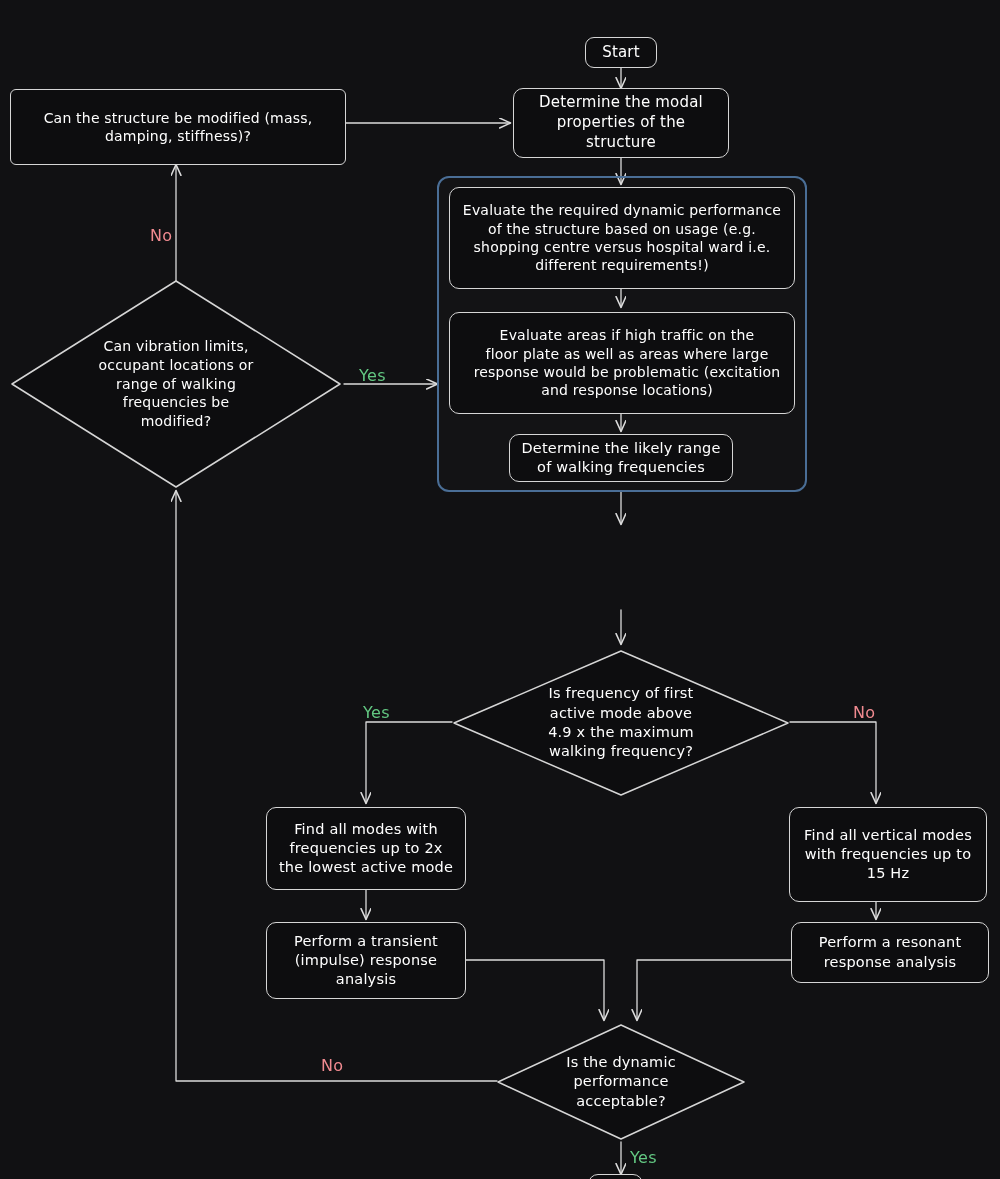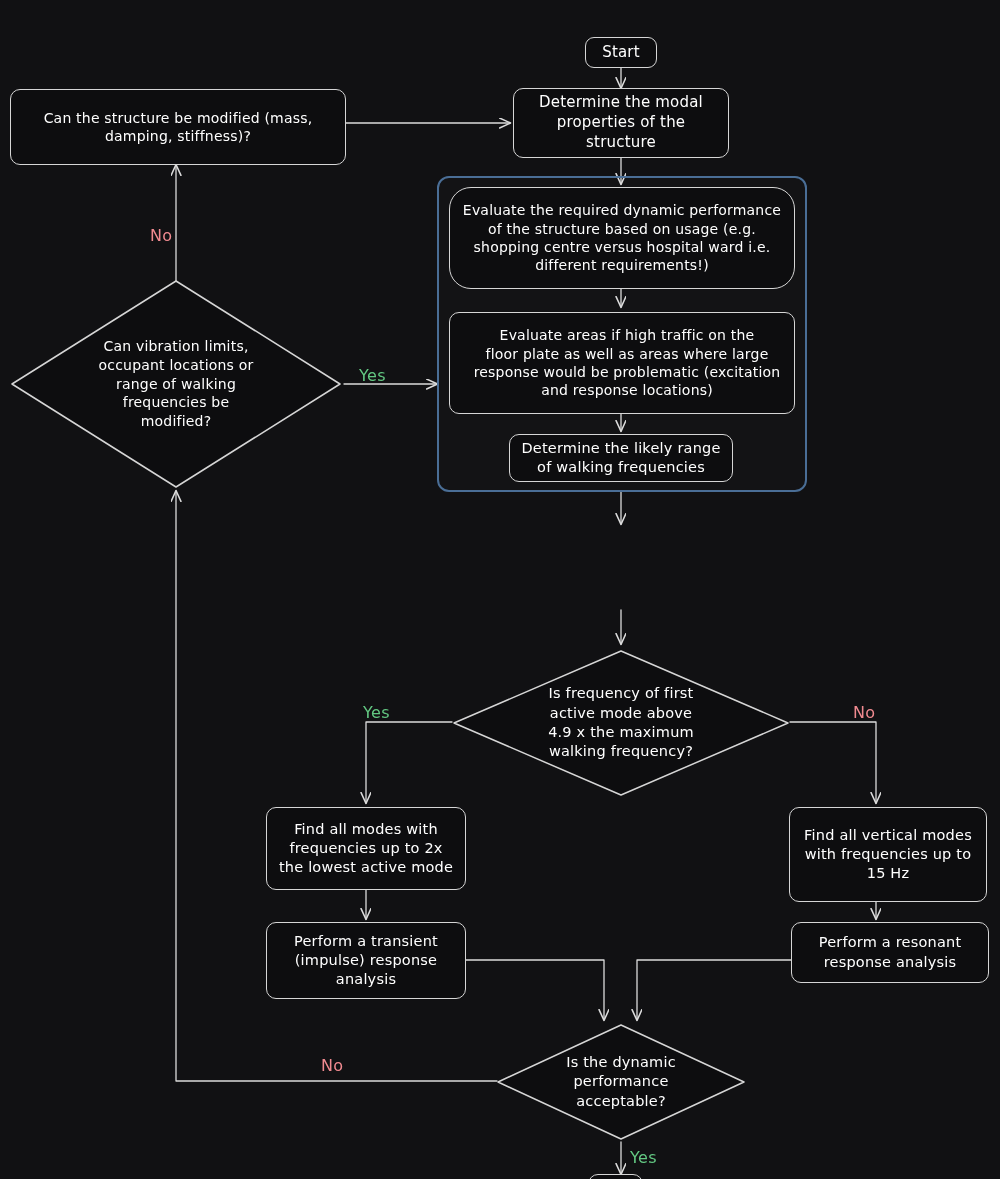--- a/index.html
+++ b/index.html
@@ -133,35 +133,35 @@
   </svg>
 
   <div class="subgraph" style="left:437px; top:144px; width:370px; height:316px;"></div>
 
   <div class="node round t15" style="left:585px; top:5px; width:72px; height:31px; border-radius:9px;">Start</div>
 
   <div class="node t15" style="left:513px; top:56px; width:216px; height:70px;">Determine the modal
 properties of the
 structure</div>
 
-  <div class="node t14" style="left:10px; top:57px; width:336px; height:76px;">Can the structure be modified (mass,
+  <div class="node t14" style="left:10px; top:57px; width:336px; height:76px;border-radius:6px;">Can the structure be modified (mass,
 damping, stiffness)?</div>
 
   <div class="diamond-wrap" style="left:8px; top:245px; width:336px; height:214px;">
     <svg class="diamond-shape" viewBox="0 0 336 214" preserveAspectRatio="none" xmlns="http://www.w3.org/2000/svg">
       <path d="M168,4 L332,107 L168,210 L4,107 Z" fill="#0d0d0f" stroke="#d6d6d6" stroke-width="1.5" stroke-linejoin="round"></path>
     </svg>
     <div class="diamond-label t14">Can vibration limits,
 occupant locations or
 range of walking
 frequencies be
 modified?</div>
   </div>
 
-  <div class="node t14" style="left:449px; top:155px; width:346px; height:102px;border-radius:22px;">Evaluate the required dynamic performance
+  <div class="node t14" style="left:449px; top:155px; width:346px; height:102px;">Evaluate the required dynamic performance
 of the structure based on usage (e.g.
 shopping centre versus hospital ward i.e.
 different requirements!)</div>
 
   <div class="node t14" style="left:449px; top:280px; width:346px; height:102px;padding-left:18px;">Evaluate areas if high traffic on the
 floor plate as well as areas where large
 response would be problematic (excitation
 and response locations)</div>
 
   <div class="node t145" style="left:509px; top:402px; width:224px; height:48px;">Determine the likely range

